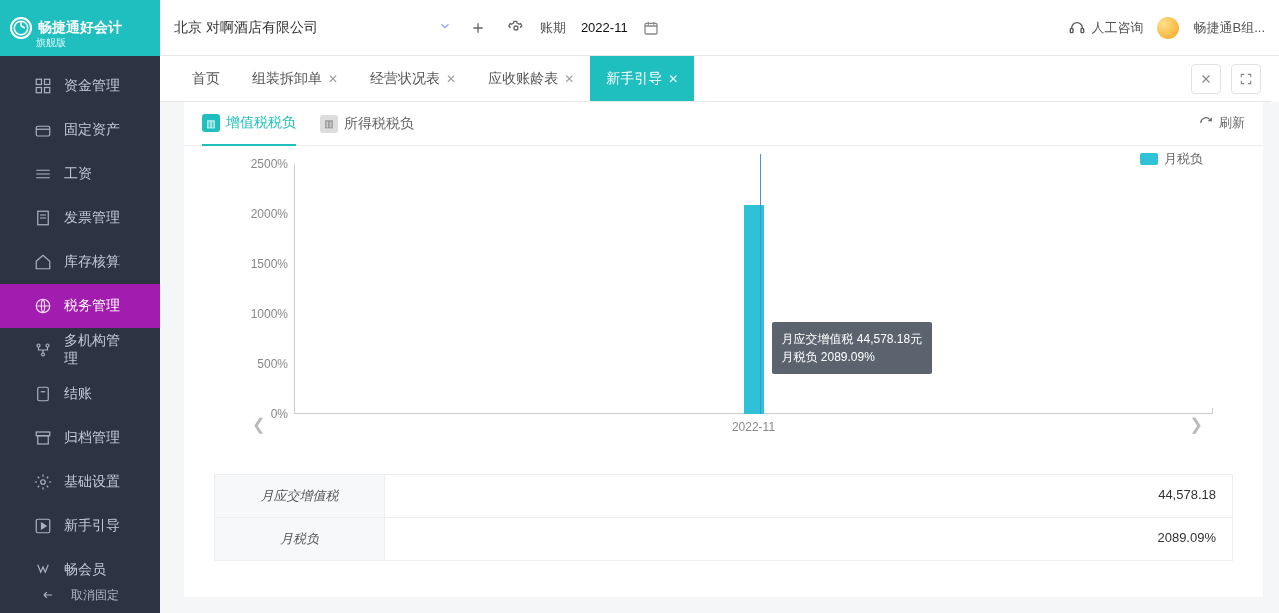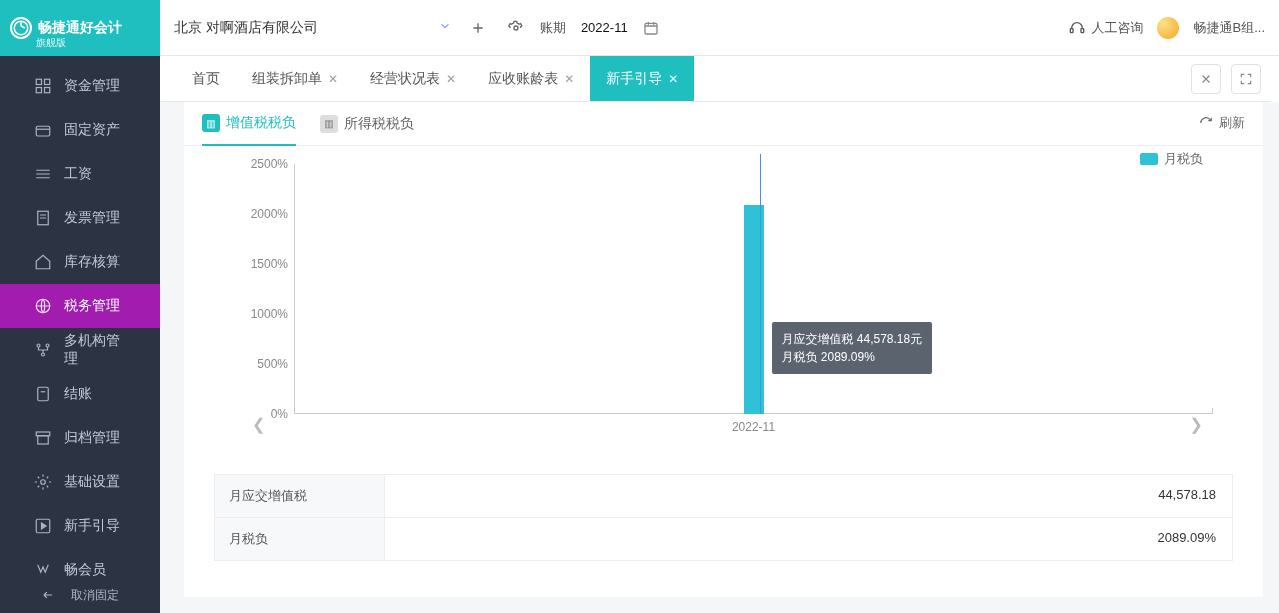--- a/index.html
+++ b/index.html
@@ -69,21 +69,21 @@
 .xcat { position:absolute; bottom:0; transform:translateX(-50%); font-size:12px; color:#888; }
 .tooltip { position:absolute; background:#5b646e; color:#fff; font-size:12px; padding:8px 10px; border-radius:2px; white-space:nowrap; line-height:1.5; }
 .nav-arrow { position:absolute; bottom:0; color:#bbb; cursor:pointer; font-size:16px; }
 .nav-left { left:10px; } .nav-right { right:10px; }
 .crosshair { position:absolute; bottom:20px; width:0; border-left:1px solid #4a90e2; }
 
 
 .data-table { margin:30px 30px 0 30px; border:1px solid #eee; }
 .dt-row { display:flex; border-bottom:1px solid #eee; }
 .dt-row:last-child { border-bottom:none; }
-.dt-head { width:170px; background:#f7f8fa; padding:12px 14px; color:#555; border-right:1px solid #eee; font-size:13px; }
+.dt-head { width:170px; background:#f7f8fa; padding:12px 14px; color:#555; text-align:center; border-right:1px solid #eee; font-size:13px;font-style:italic; }
 .dt-cell { flex:1; padding:12px 16px; text-align:right; color:#333; font-size:13px; }
 </style>
 </head>
 <body>
 
 <div class="sidebar">
   <div class="logo-box">
     <span class="logo-icon">
       <svg viewBox="0 0 24 24" fill="none" stroke="#fff" stroke-width="2">
           <path d="M12 3v6l5 3"></path>

